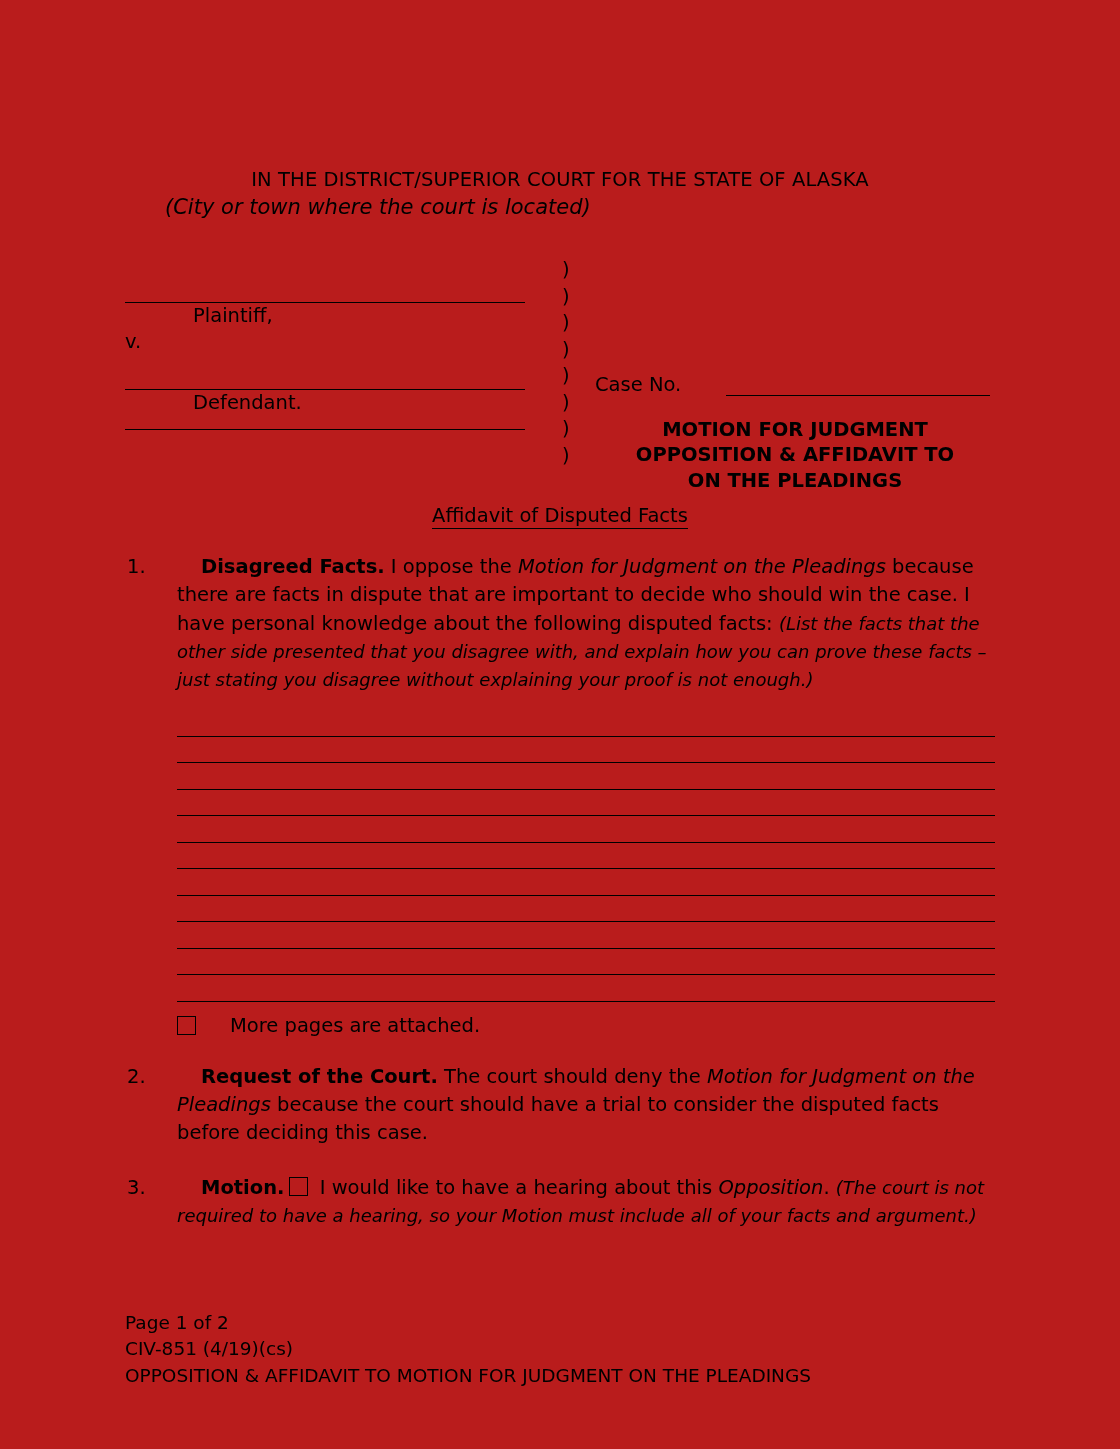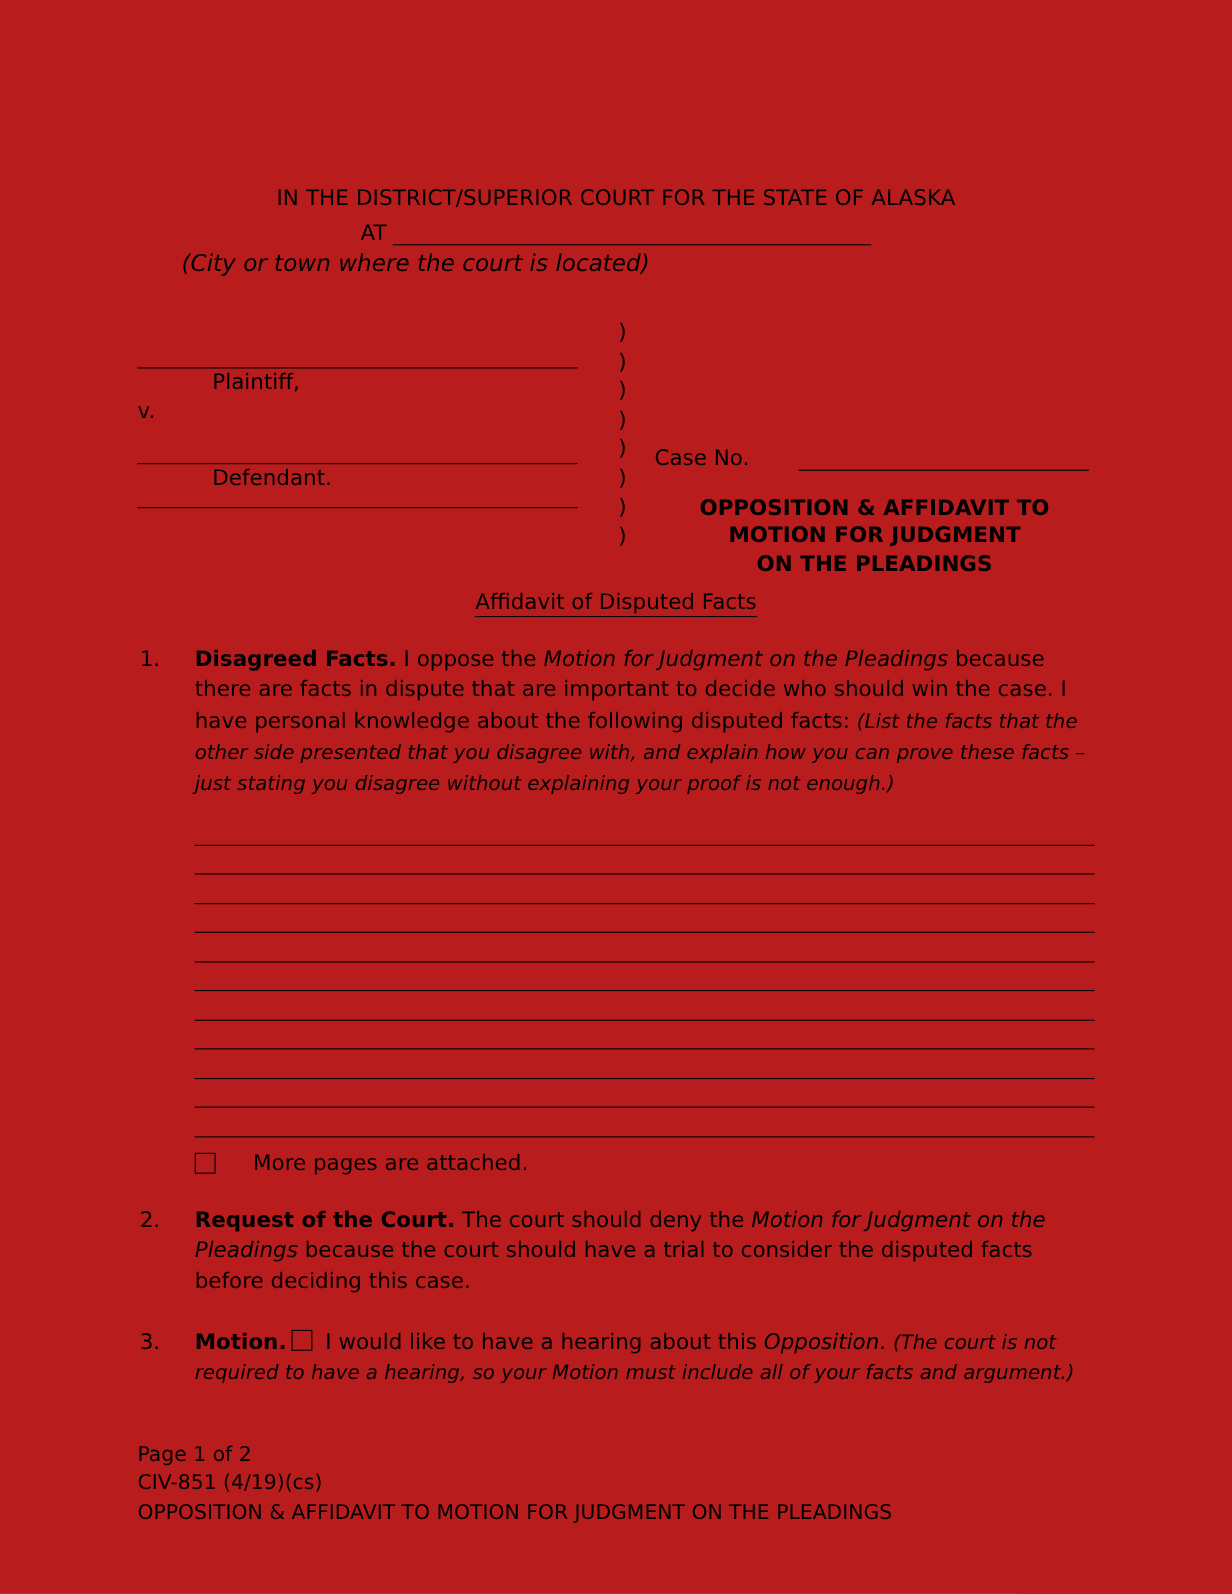--- a/index.html
+++ b/index.html
@@ -140,21 +140,21 @@
     font-size: 19.5px;
     line-height: 1.45;
   }
   .item-num {
     width: 52px;
     flex: 0 0 52px;
     padding-left: 2px;
     box-sizing: border-box;
   }
   .item-body { flex: 1; }
-  .item-body b { font-weight: bold; }
+  .item-body b { font-weight: bold; margin-left: 24px; }
   .small-it {
     font-style: italic;
     font-size: 18px;
   }
 
   .lines {
     margin-top: 16px;
     margin-left: 52px;
   }
   .wline {
@@ -196,24 +196,20 @@
   }
 </style>
 </head>
 <body>
 
 <div class="page">
   <div class="doc">
 
     <div class="court-head">IN THE DISTRICT/SUPERIOR COURT FOR THE STATE OF ALASKA</div>
 
-    <div class="at-line">
-      <span class="at-label">AT</span>
-      <span class="at-rule"></span>
-    </div>
     <div class="city-note">(City or town where the court is located)</div>
 
     <div class="caption">
       <div class="cap-left">
         <div style="height:42px"></div>
         <div class="cap-rule"></div>
         <div class="cap-label">Plaintiff,</div>
         <div class="cap-v">v.</div>
         <div style="height:32px"></div>
         <div class="cap-rule"></div>
@@ -232,22 +228,22 @@
         <div>)</div>
         <div>)</div>
       </div>
 
       <div class="caseno">
         <span>Case No.</span>
         <span class="caseno-rule"></span>
       </div>
 
       <div class="doc-title">
+        <div>MOTION FOR JUDGMENT</div>
         <div>OPPOSITION &amp; AFFIDAVIT TO</div>
-        <div>MOTION FOR JUDGMENT</div>
         <div>ON THE PLEADINGS</div>
       </div>
     </div>
 
 
     <div class="affidavit-title">
       <span>Affidavit of Disputed Facts</span>
     </div>
 
     <div class="item">

